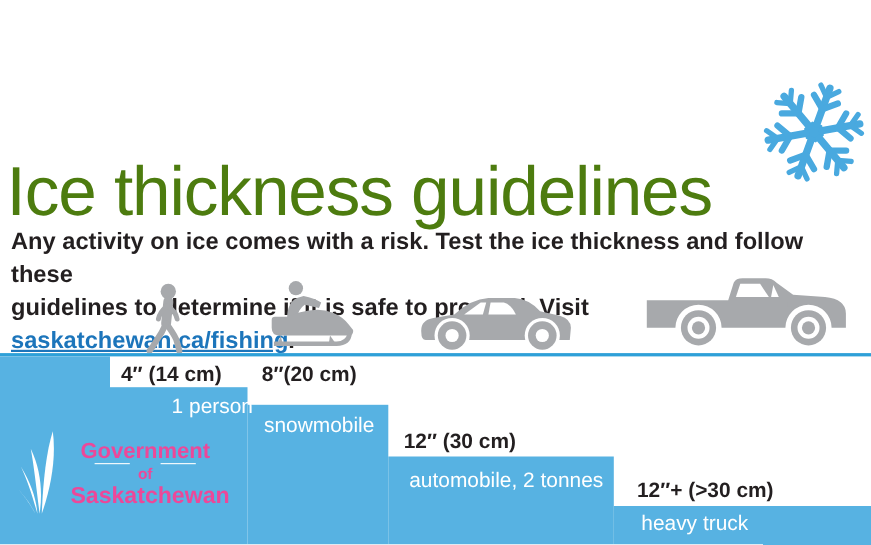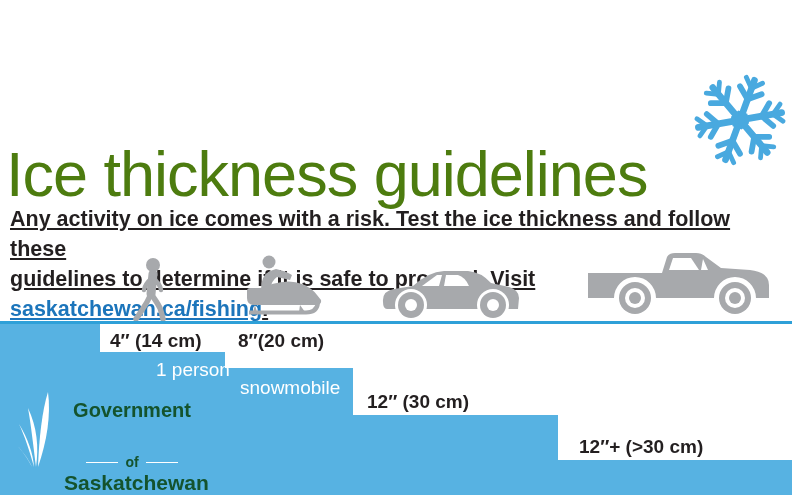--- a/index.html
+++ b/index.html
@@ -10,21 +10,21 @@
   
   .title{
     position:absolute;left:6px;top:96px;width:700px;
     font-size:63px;font-weight:300;letter-spacing:-1px;
     color:#4d7c0f;line-height:72px;white-space:nowrap;
   }
   .intro{
     position:absolute;left:10px;top:182px;width:770px;
     font-size:21.5px;line-height:30px;font-weight:600;color:#231f20;
   }
-  .intro .line{display:block;text-decoration:underline;}
+  .intro .line{display:block;}
   .intro a{color:#1c75bb;text-decoration:underline;cursor:pointer;}
   .snowflake{position:absolute;left:692px;top:70px;width:96px;height:100px;}
   
   .sil{position:absolute;}
   #sil-person{left:129px;top:257px;width:46px;height:64px;}
   #sil-snowmobile{left:242px;top:254px;width:86px;height:66px;}
   #sil-car{left:377px;top:262px;width:147px;height:58px;}
   #sil-truck{left:582px;top:243px;width:194px;height:77px;}
   
   .ice-line{position:absolute;left:0;top:321px;width:792px;height:3px;background:#2ea0d8;}
@@ -38,25 +38,25 @@
     position:absolute;font-size:19px;font-weight:600;color:#231f20;white-space:nowrap;
   }
   .act-label{
     position:absolute;font-size:19px;font-weight:400;color:#ffffff;white-space:nowrap;
   }
   #t0{left:110px;top:330px;}  #a0{left:112px;top:359px;margin-left:44px;}
   #t1{left:238px;top:330px;}  #a1{left:240px;top:377px;}
   #t2{left:367px;top:391px;}  #a2{left:372px;top:427px;}
   #t3{left:579px;top:436px;}  #a3{left:583px;top:466px;}
   
-  .logo{position:absolute;left:12px;top:387px;width:190px;height:82px;color:#14532d;}
+  .logo{position:absolute;left:12px;top:387px;width:190px;height:82px;color:#ec4899;}
   .logo svg{position:absolute;left:2px;top:2px;}
   .logo-text{position:absolute;left:52px;top:12px;width:136px;text-align:center;}
   .logo-l1{font-size:20px;font-weight:600;line-height:22px;}
-  .logo-l2{font-size:14px;font-weight:600;line-height:18px;display:flex;align-items:center;justify-content:center;gap:7px;margin-top:32px;}
+  .logo-l2{font-size:14px;font-weight:600;line-height:18px;display:flex;justify-content:center;gap:7px;}
   .logo-l2 .rule{display:inline-block;width:32px;height:0;border-top:1.5px solid #ffffff;}
   .logo-l3{font-size:21px;font-weight:600;line-height:24px;}
 </style>
 </head>
 <body>
 
 <div id="canvas">
 
   <h1 class="title">Ice thickness guidelines</h1>
 
@@ -140,21 +140,23 @@
   <div id="blk-1" class="step-block"></div>
   <div id="blk-2" class="step-block"></div>
   <div id="blk-3" class="step-block"></div>
   <div id="blk-4" class="step-block"></div>
 
   <div id="t0" class="thick-label">4″ (14 cm)</div>
   <div id="a0" class="act-label">1 person</div>
   <div id="t1" class="thick-label">8″(20 cm)</div>
   <div id="a1" class="act-label">snowmobile</div>
   <div id="t2" class="thick-label">12″ (30 cm)</div>
+  <div id="a2" class="act-label">automobile, 2 tonnes</div>
   <div id="t3" class="thick-label">12″+ (&gt;30 cm)</div>
+  <div id="a3" class="act-label">heavy truck</div>
 
   <div class="logo">
     <svg width="44" height="80" viewBox="0 0 40 80">
       <g fill="#ffffff" stroke="none">
         <path d="M22,78 C23,50 26,22 32,3 C35,26 31,52 22,78 Z"></path>
         <path d="M20,78 C17,54 15,36 12,19 C21,38 23,58 20,78 Z"></path>
         <path d="M18,78 C13,60 9,48 3,35 C12,50 17,64 18,78 Z"></path>
         <path d="M16,78 C11,68 6,62 0,55 C8,64 13,71 16,78 Z"></path>
       </g>
     </svg>

